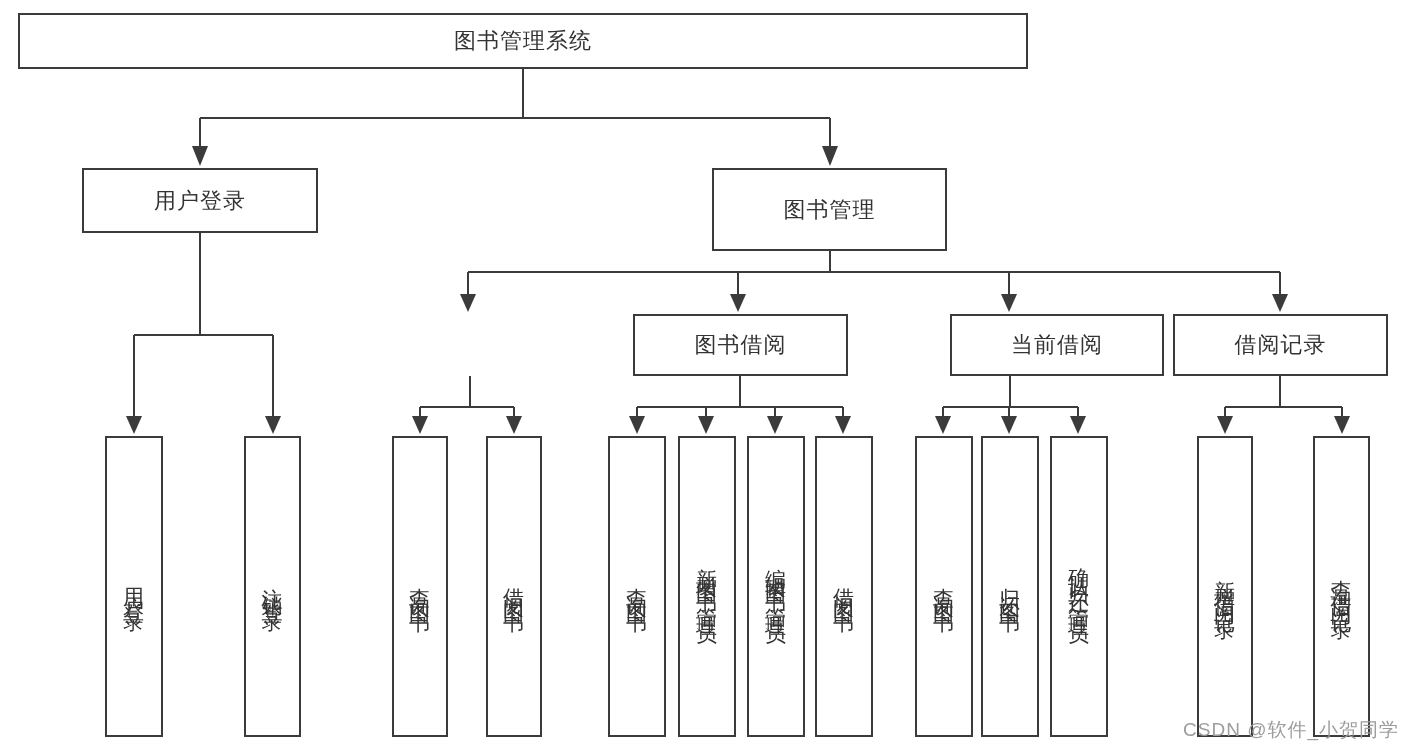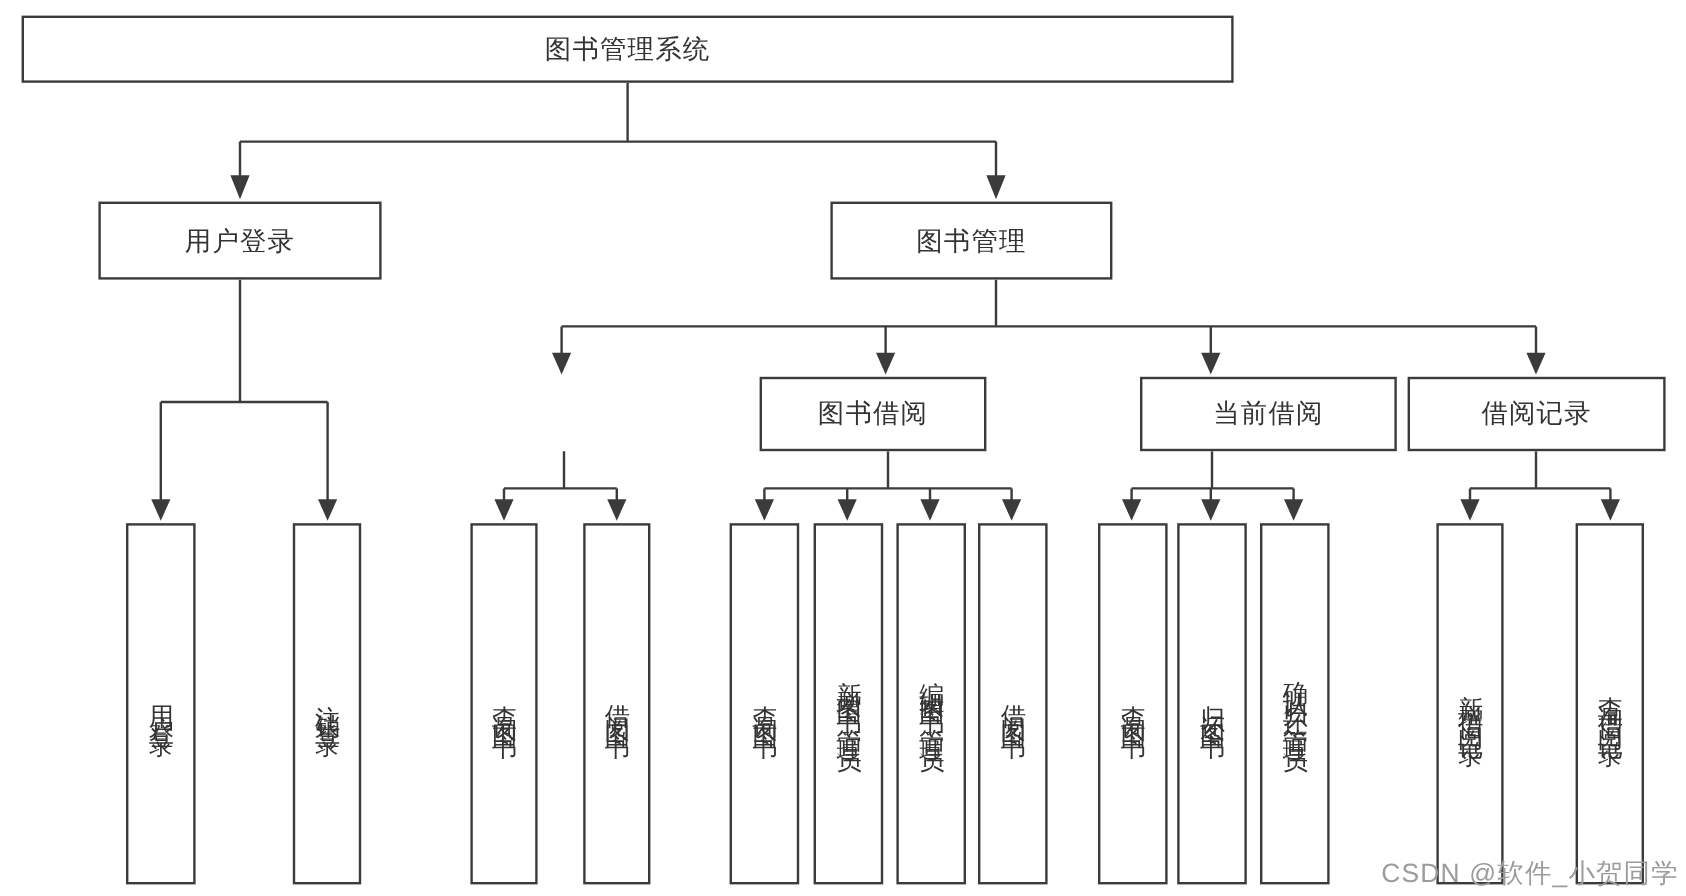--- a/index.html
+++ b/index.html
@@ -38,44 +38,44 @@
   .leaf {
     writing-mode: vertical-lr;
     font-size: 21px;
     letter-spacing: 8px;
     white-space: normal;
     line-height: 1;
   }
   
   #b-root        { left: 18px;   top: 13px;  width: 1010px; height: 56px; }
   #b-user-login  { left: 82px;   top: 168px; width: 236px;  height: 65px; }
-  #b-book-mgmt   { left: 692px;  top: 168px; width: 235px;  height: 65px; }
+  #b-book-mgmt   { left: 712px;  top: 168px; width: 235px;  height: 83px; }
   #b-nbr         { left: 363px;  top: 314px; width: 215px;  height: 62px; }
-  #b-bb          { left: 633px;  top: 314px; width: 189px;  height: 62px; }
+  #b-bb          { left: 633px;  top: 314px; width: 215px;  height: 62px; }
   #b-cb          { left: 903px;  top: 314px; width: 214px;  height: 62px; margin-left: 47px; }
   #b-br          { left: 1173px; top: 314px; width: 215px;  height: 62px; }
   .leaf          { top: 436px;   height: 301px; }
   #l-user-login  { left: 105px;  width: 58px; }
   #l-logout      { left: 244px;  width: 57px; }
   #l-nbr-query   { left: 392px;  width: 56px; }
   #l-nbr-borrow  { left: 486px;  width: 56px; }
   #l-bb-query    { left: 608px;  width: 58px; }
   #l-bb-add      { left: 678px;  width: 58px; }
   #l-bb-edit     { left: 747px;  width: 58px; }
   #l-bb-borrow   { left: 815px;  width: 58px; }
   #l-cb-query    { left: 915px;  width: 58px; }
   #l-cb-return   { left: 981px;  width: 58px; }
   #l-cb-confirm  { left: 1050px; width: 58px; }
   #l-br-add      { left: 1197px; width: 56px; }
   #l-br-query    { left: 1313px; width: 57px; }
   .watermark {
     position: absolute;
     right: 6px;
     bottom: 4px;
-    font-size: 22px;
+    font-size: 19px;
     color: #9c9c9c;
     letter-spacing: 1px;
     white-space: nowrap;
   }
 </style>
 </head>
 <body>
 
 <div class="canvas">
 

